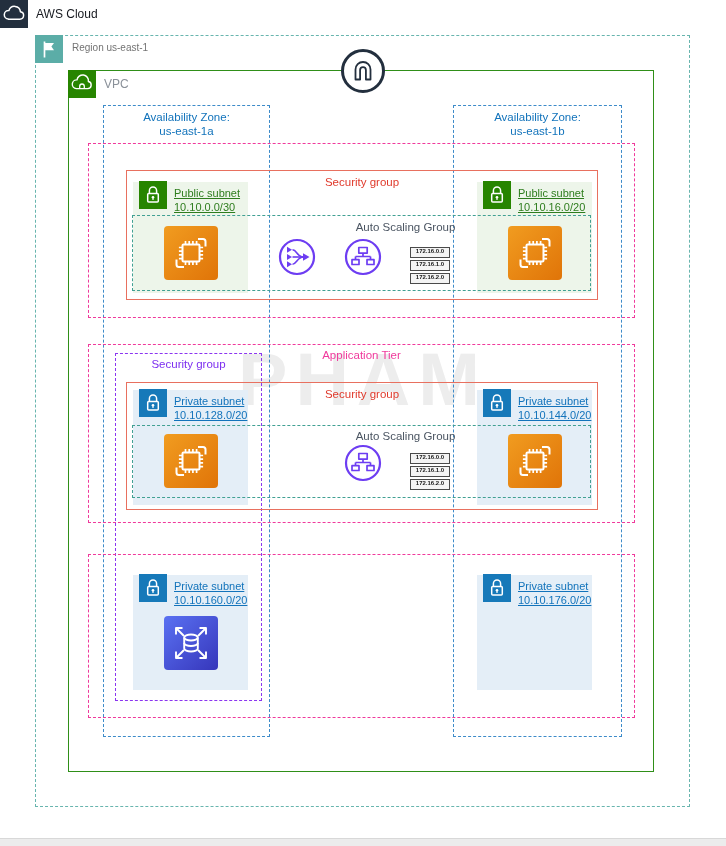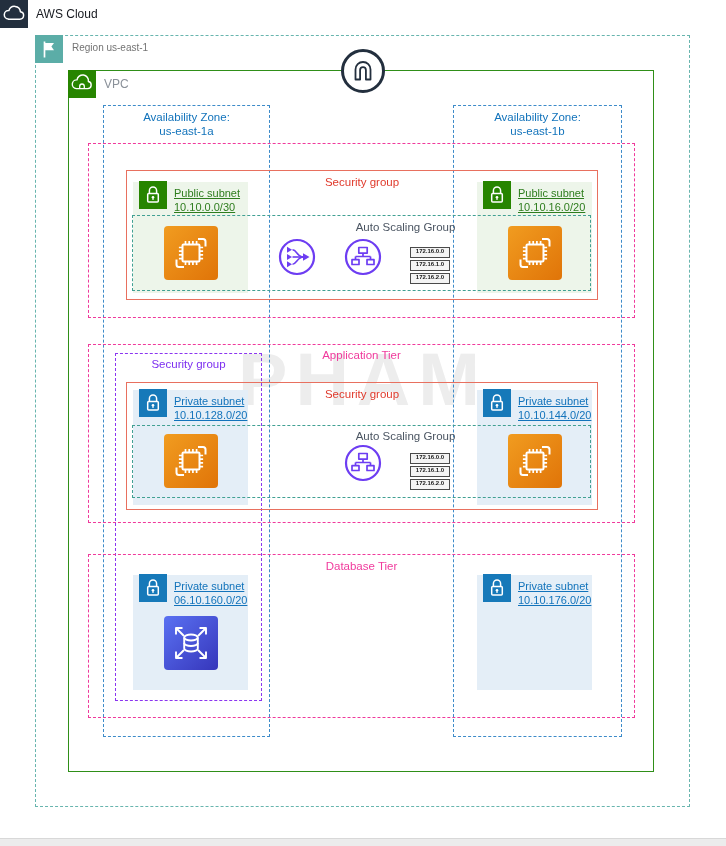--- a/index.html
+++ b/index.html
@@ -326,34 +326,33 @@
       <g stroke="#fff" stroke-width="1.7">
         <path d="M21.5 18.5 v-3.6 M25.2 18.5 v-3.6 M28.9 18.5 v-3.6 M32.6 18.5 v-3.6"></path>
         <path d="M21.5 35.5 v3.6 M25.2 35.5 v3.6 M28.9 35.5 v3.6 M32.6 35.5 v3.6"></path>
         <path d="M18.5 21.5 h-3.6 M18.5 25.2 h-3.6 M18.5 28.9 h-3.6 M18.5 32.6 h-3.6"></path>
         <path d="M35.5 21.5 h3.6 M35.5 25.2 h3.6 M35.5 28.9 h3.6 M35.5 32.6 h3.6"></path>
       </g>
     </svg>
   </div>
 
   <div class="abs tier-box tier-db"></div>
-  <div class="abs lbl lbl-center tier-label tier-label-db">Database Tier</div>
 
   <div class="abs subnet subnet-blue sn-db-l"></div>
   <div class="abs sq-icon lock-blue" style="left:139px; top:574px;">
     <svg width="28" height="28" viewBox="0 0 28 28">
       <path d="M10.4 12.5 v-2.8 a3.6 3.6 0 0 1 7.2 0 v2.8" fill="none" stroke="#fff" stroke-width="1.5"></path>
       <rect x="8.7" y="12.5" width="10.6" height="8.6" rx="1" fill="none" stroke="#fff" stroke-width="1.5"></rect>
       <circle cx="14" cy="16.2" r="1.3" fill="#fff"></circle>
         <path d="M14 16.8 v2.2" stroke="#fff" stroke-width="1.2"></path>
     </svg>
   </div>
   <div class="abs subnet-label subnet-label-blue" style="left:174px; top:579px;">
     <span>Private subnet</span>
-    <span>06.10.160.0/20</span>
+    <span>10.10.160.0/20</span>
   </div>
 
   <div class="abs svc-icon db-icon" style="left:164px; top:616px;">
     <svg width="54" height="54" viewBox="0 0 54 54">
       <g fill="none" stroke="#fff" stroke-width="1.9" stroke-linejoin="round">
         <path d="M12 18.5 V12 h6.5 M12 12 l8 8"></path>
         <path d="M42 18.5 V12 h-6.5 M42 12 l-8 8"></path>
         <path d="M12 35.5 V42 h6.5 M12 42 l8 -8"></path>
         <path d="M42 35.5 V42 h-6.5 M42 42 l-8 -8"></path>
         <ellipse cx="27" cy="21.5" rx="6.8" ry="3"></ellipse>

